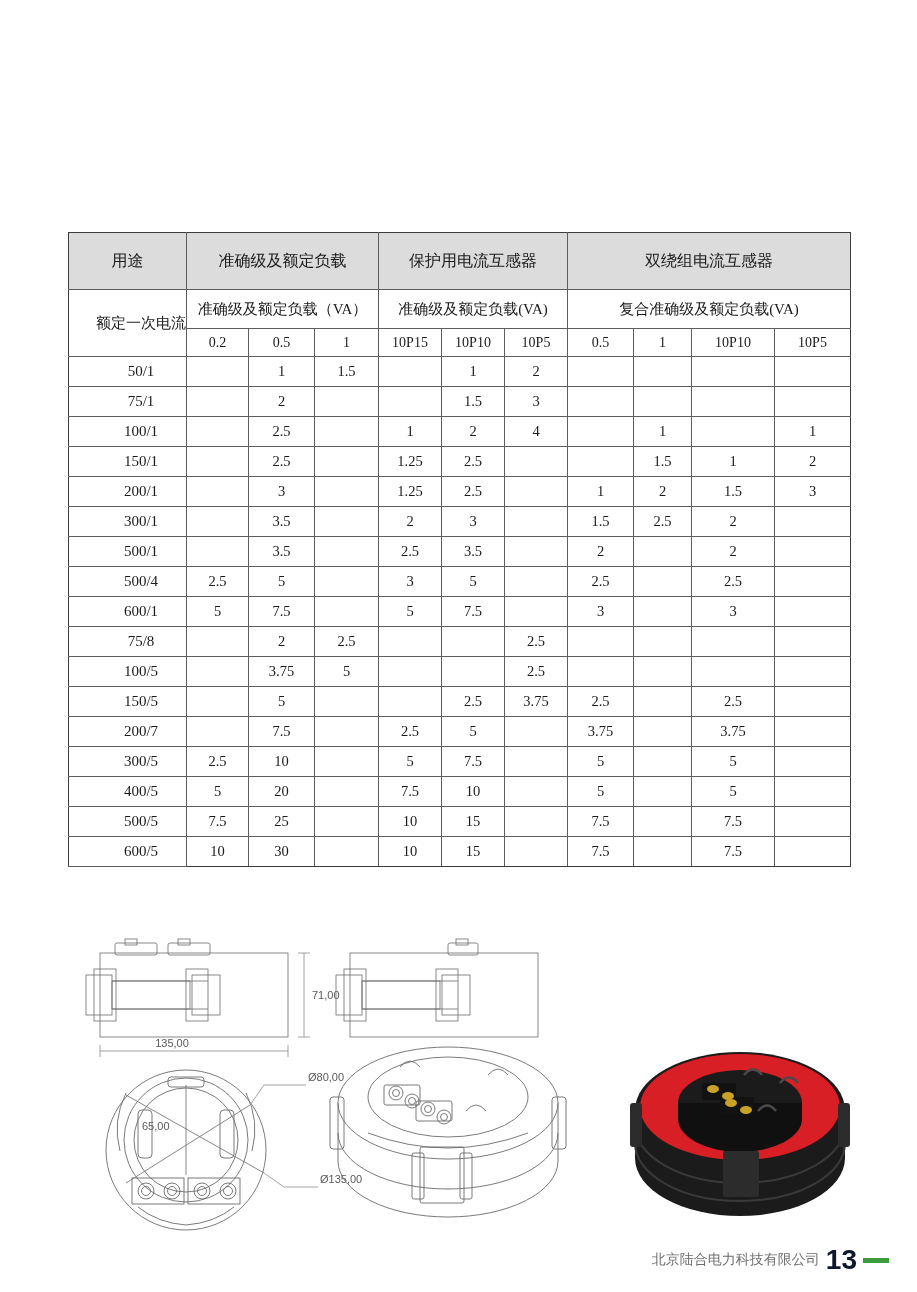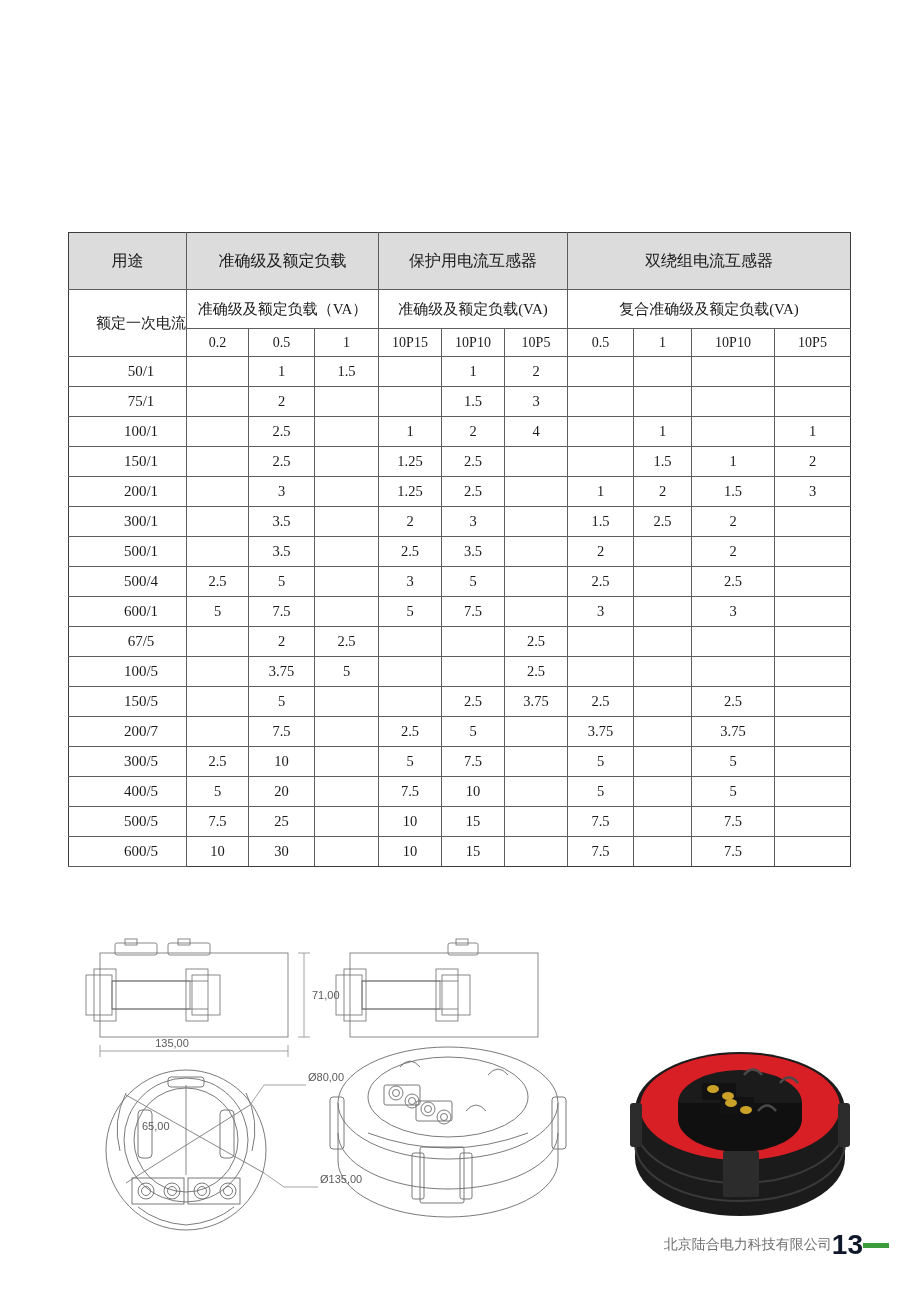--- a/index.html
+++ b/index.html
@@ -120,24 +120,24 @@
     top: 925px;
     width: 800px;
     height: 310px;
   }
   .draw-area svg { display: block; }
 
   
   .footer {
     position: absolute;
     right: 28px;
-    bottom: 31px;
+    bottom: 16px;
     display: flex;
     align-items: center;
-    gap: 0;
+    gap: 6px;
     white-space: nowrap;
     margin-top: 36px;
   }
   .footer .company {
     font-size: 14px;
     color: #6e6e6e;
   }
   .footer .pageno {
     font-size: 28px;
     font-weight: 700;
@@ -310,21 +310,21 @@
             <td class=""></td>
             <td class="grp-sep">5</td>
             <td class="">7.5</td>
             <td class=""></td>
             <td class="grp-sep">3</td>
             <td class=""></td>
             <td class="">3</td>
             <td class="outer-r"></td>
           </tr>
           <tr class="alt">
-            <td class="rowlabel outer-l">67/5</td>
+            <td class="rowlabel outer-l">75/8</td>
             <td class="grp-sep"></td>
             <td class="">2</td>
             <td class="">2.5</td>
             <td class="grp-sep"></td>
             <td class=""></td>
             <td class="">2.5</td>
             <td class="grp-sep"></td>
             <td class=""></td>
             <td class=""></td>
             <td class="outer-r"></td>

